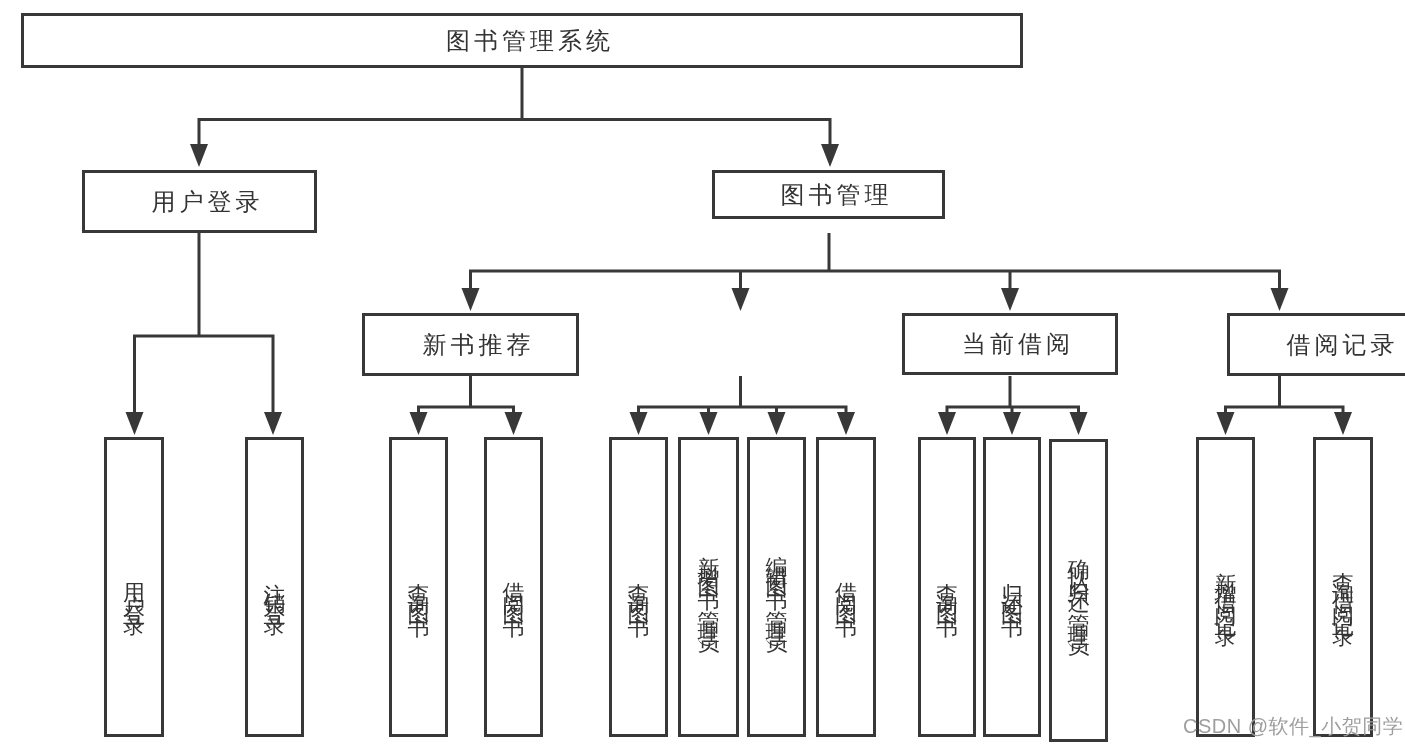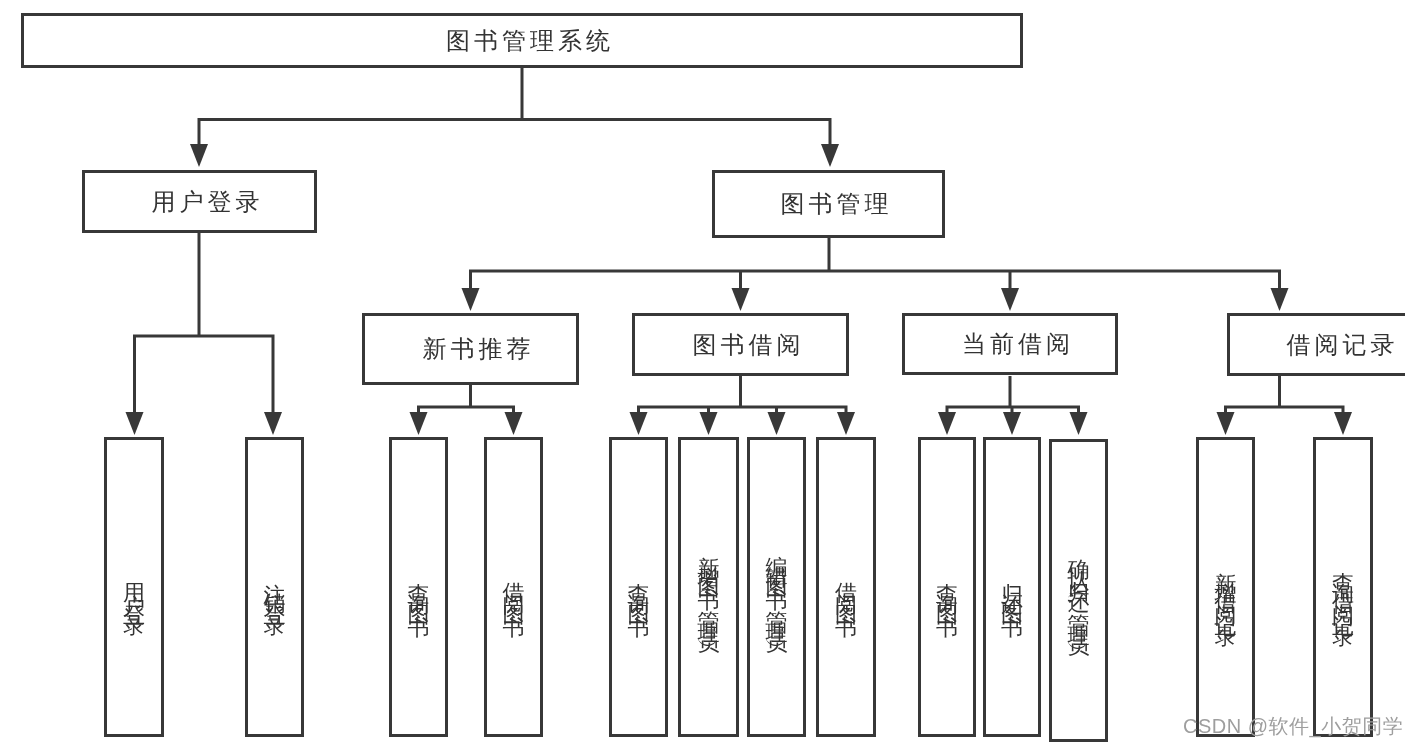--- a/index.html
+++ b/index.html
@@ -41,22 +41,22 @@
     writing-mode: vertical-rl;
     text-orientation: mixed;
     font-size: 22px;
     letter-spacing: 11px;
     line-height: 1;
     white-space: nowrap;
   }
   
   .n-root   { left: 21px;   top: 13px;  width: 1002px; height: 55px; }
   .n-login  { left: 82px;   top: 170px; width: 235px;  height: 63px; }
-  .n-mgmt   { left: 712px;  top: 170px; width: 233px;  height: 68px; text-align: right; }
-  .n-newrec { left: 362px;  top: 313px; width: 217px;  height: 72px; }
+  .n-mgmt   { left: 712px;  top: 170px; width: 233px;  height: 49px; text-align: right; }
+  .n-newrec { left: 362px;  top: 313px; width: 217px;  height: 63px; }
   .n-borrow { left: 632px;  top: 313px; width: 217px;  height: 63px; }
   .n-cur    { left: 902px;  top: 313px; width: 216px;  height: 62px; }
   .n-rec    { left: 1227px; top: 313px; width: 215px;  height: 63px; }
   .lf1  { left: 104px;  top: 437px; width: 60px; height: 300px; }
   .lf2  { left: 245px;  top: 437px; width: 59px; height: 300px; }
   .lf3  { left: 389px;  top: 437px; width: 59px; height: 300px; }
   .lf4  { left: 484px;  top: 437px; width: 59px; height: 300px; }
   .lf5  { left: 609px;  top: 437px; width: 59px; height: 300px; }
   .lf6  { left: 678px;  top: 437px; width: 61px; height: 300px; }
   .lf7  { left: 747px;  top: 437px; width: 59px; height: 300px; }
@@ -123,21 +123,20 @@
       <polygon points="1334,412 1352,412 1343,435"></polygon>
     </g>
   </svg>
 
   <div class="box h n-root">图书管理系统</div>
 
   <div class="box h n-login">用户登录</div>
   <div class="box h n-mgmt">图书管理</div>
 
   <div class="box h n-newrec">新书推荐</div>
-  <div class="box h n-borrow">图书借阅</div>
   <div class="box h n-cur">当前借阅</div>
   <div class="box h n-rec">借阅记录</div>
 
   <div class="box v lf1">
     <span>用户登录</span>
   </div>
   <div class="box v lf2">
     <span>注销登录</span>
   </div>
 

